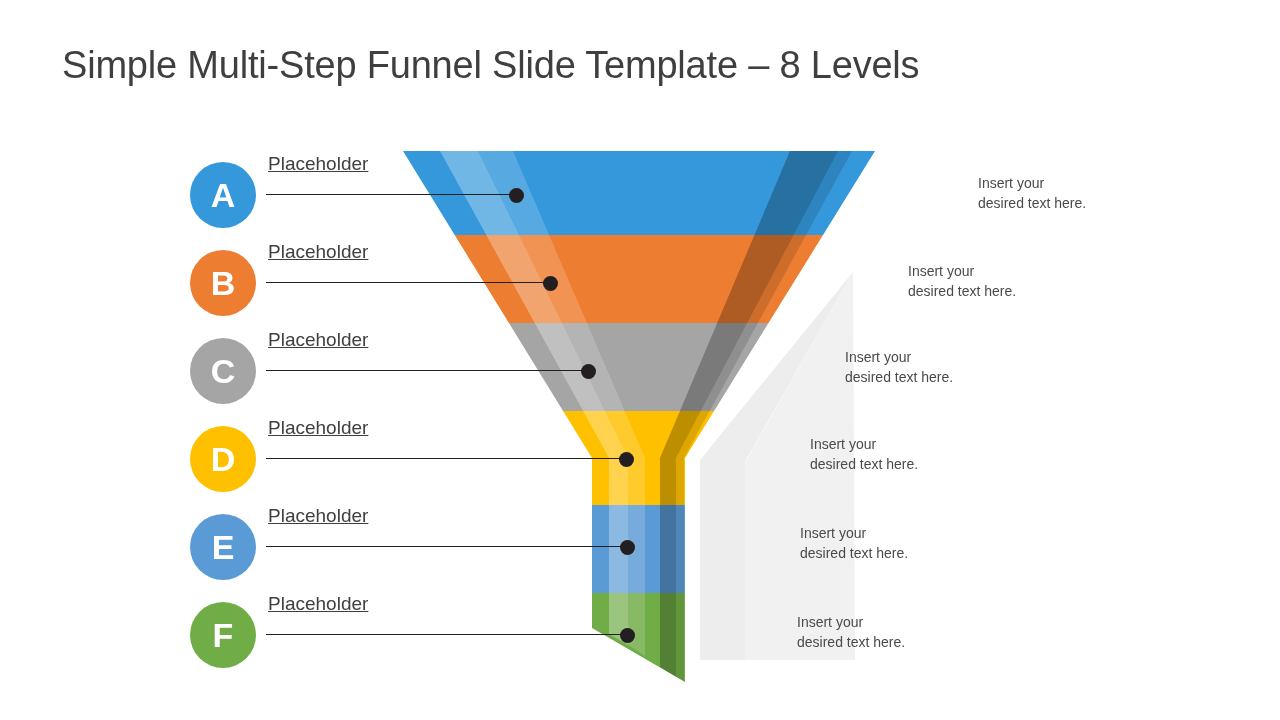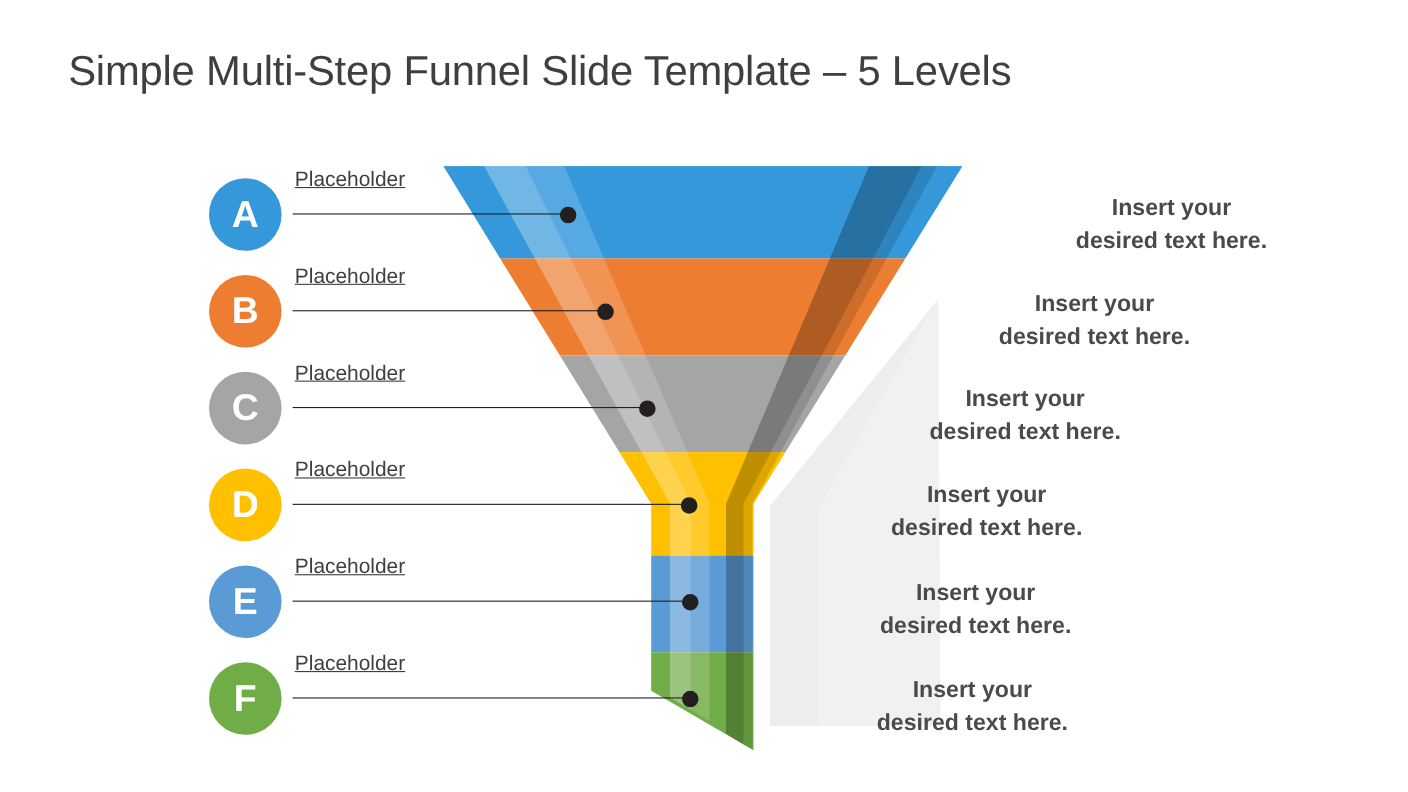--- a/index.html
+++ b/index.html
@@ -93,34 +93,33 @@
     width: 15px;
     height: 15px;
     border-radius: 50%;
     background: #231f20;
     top: -7.5px;
   }
 
   
   .side-text {
     position: absolute;
-    font-size: 21px;
+    font-size: 14px;
     color: #4a4a4a;
     line-height: 1.42;
-    text-align: center;
+    text-align: left;
     white-space: pre-line;
-    font-weight: bold;
   }
 </style>
 </head>
 <body>
 
 <div id="slide">
 
-  <div id="page-title">Simple Multi-Step Funnel Slide Template – 5 Levels</div>
+  <div id="page-title">Simple Multi-Step Funnel Slide Template – 8 Levels</div>
 
   <svg id="funnel-graphic" viewBox="0 0 1280 720">
 
     <defs>
 
       <clipPath id="funnel-clip">
         <path d="M 403,151 L 875,151 L 685,458 L 685,682 L 592,628 L 592,458 Z"></path>
       </clipPath>
 
       <clipPath id="shadow-clip">

